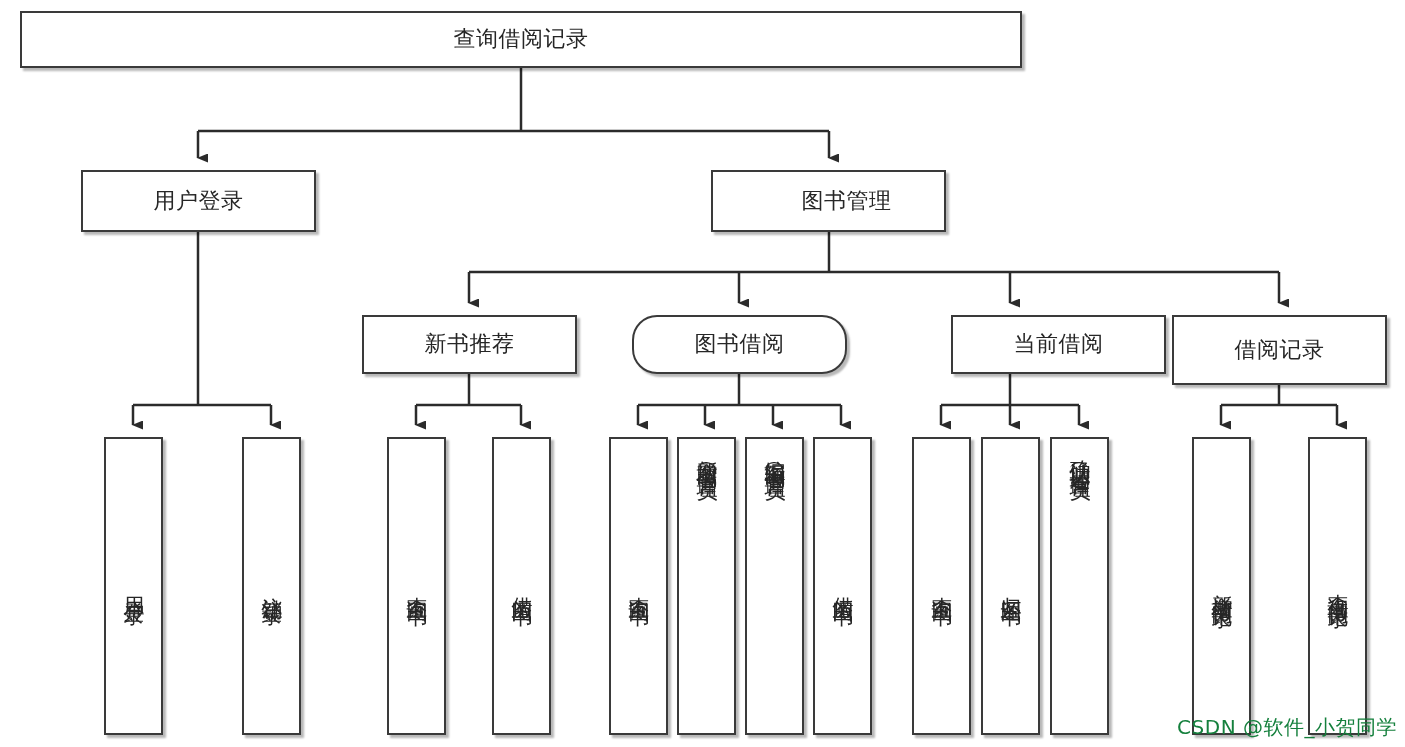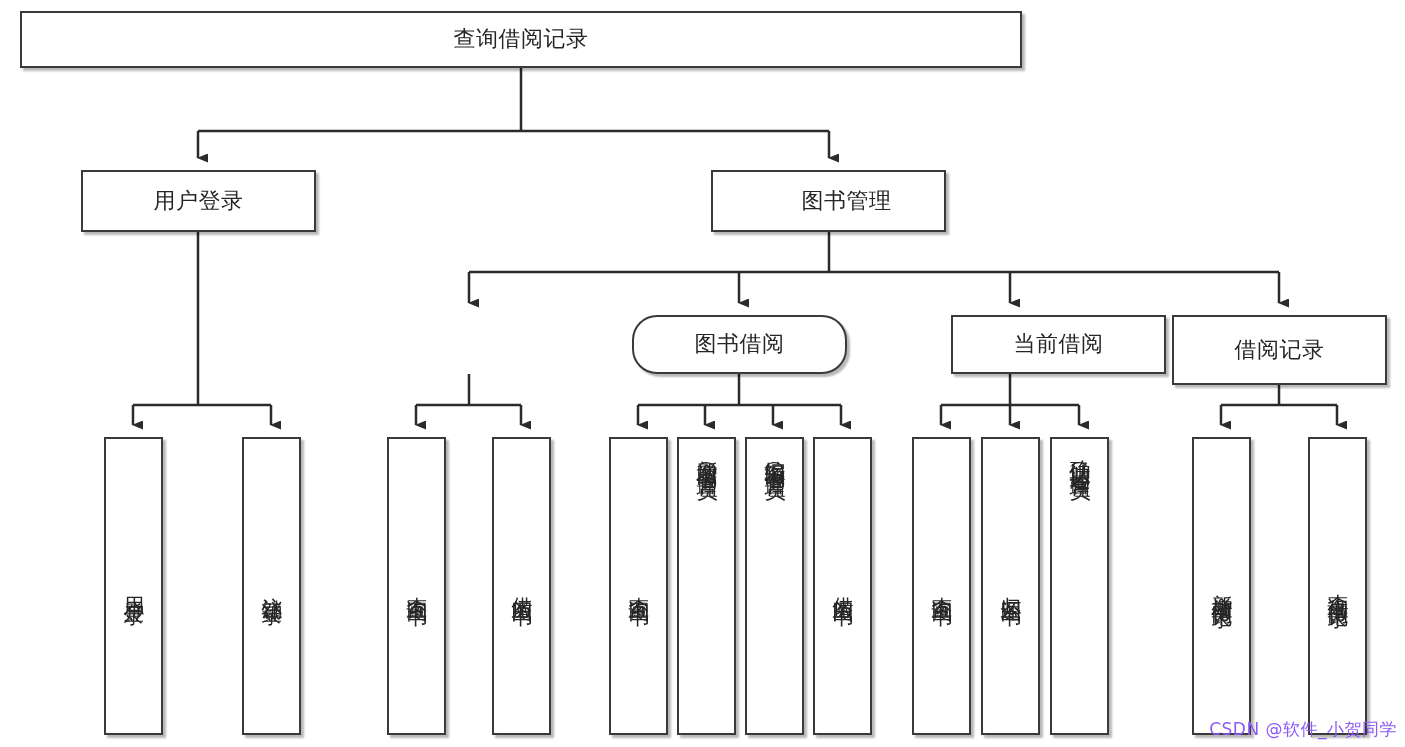--- a/index.html
+++ b/index.html
@@ -63,22 +63,22 @@
     font-size: 21px;
     color: #262626;
     letter-spacing: 3px;
     line-height: 1;
     white-space: nowrap;
   }
   #watermark {
     position: absolute;
     right: 8px;
     bottom: 6px;
-    font-size: 17px;
-    color: #8b5cf6;
+    font-size: 20px;
+    color: #15803d;
     letter-spacing: 0.5px;
     white-space: nowrap;
     pointer-events: none;
   }
 </style>
 </head>
 <body>
 
 <div id="diagram-root">
 
@@ -136,20 +136,23 @@
     <span class="node-label-h">查询借阅记录</span>
   </div>
 
   <div class="node-box" style="left:81px; top:170px; width:235px; height:62px;">
     <span class="node-label-h">用户登录</span>
   </div>
   <div class="node-box" style="left:711px; top:170px; width:235px; height:62px;padding-left:36px;">
     <span class="node-label-h">图书管理</span>
   </div>
 
+  <div class="node-box" style="left:362px; top:315px; width:215px; height:59px;">
+    <span class="node-label-h">新书推荐</span>
+  </div>
   <div class="node-box" style="left:632px; top:315px; width:215px; height:59px;border-radius:25px;">
     <span class="node-label-h">图书借阅</span>
   </div>
   <div class="node-box" style="left:951px; top:315px; width:215px; height:59px;">
     <span class="node-label-h">当前借阅</span>
   </div>
   <div class="node-box" style="left:1172px; top:315px; width:215px; height:70px;">
     <span class="node-label-h">借阅记录</span>
   </div>
 

